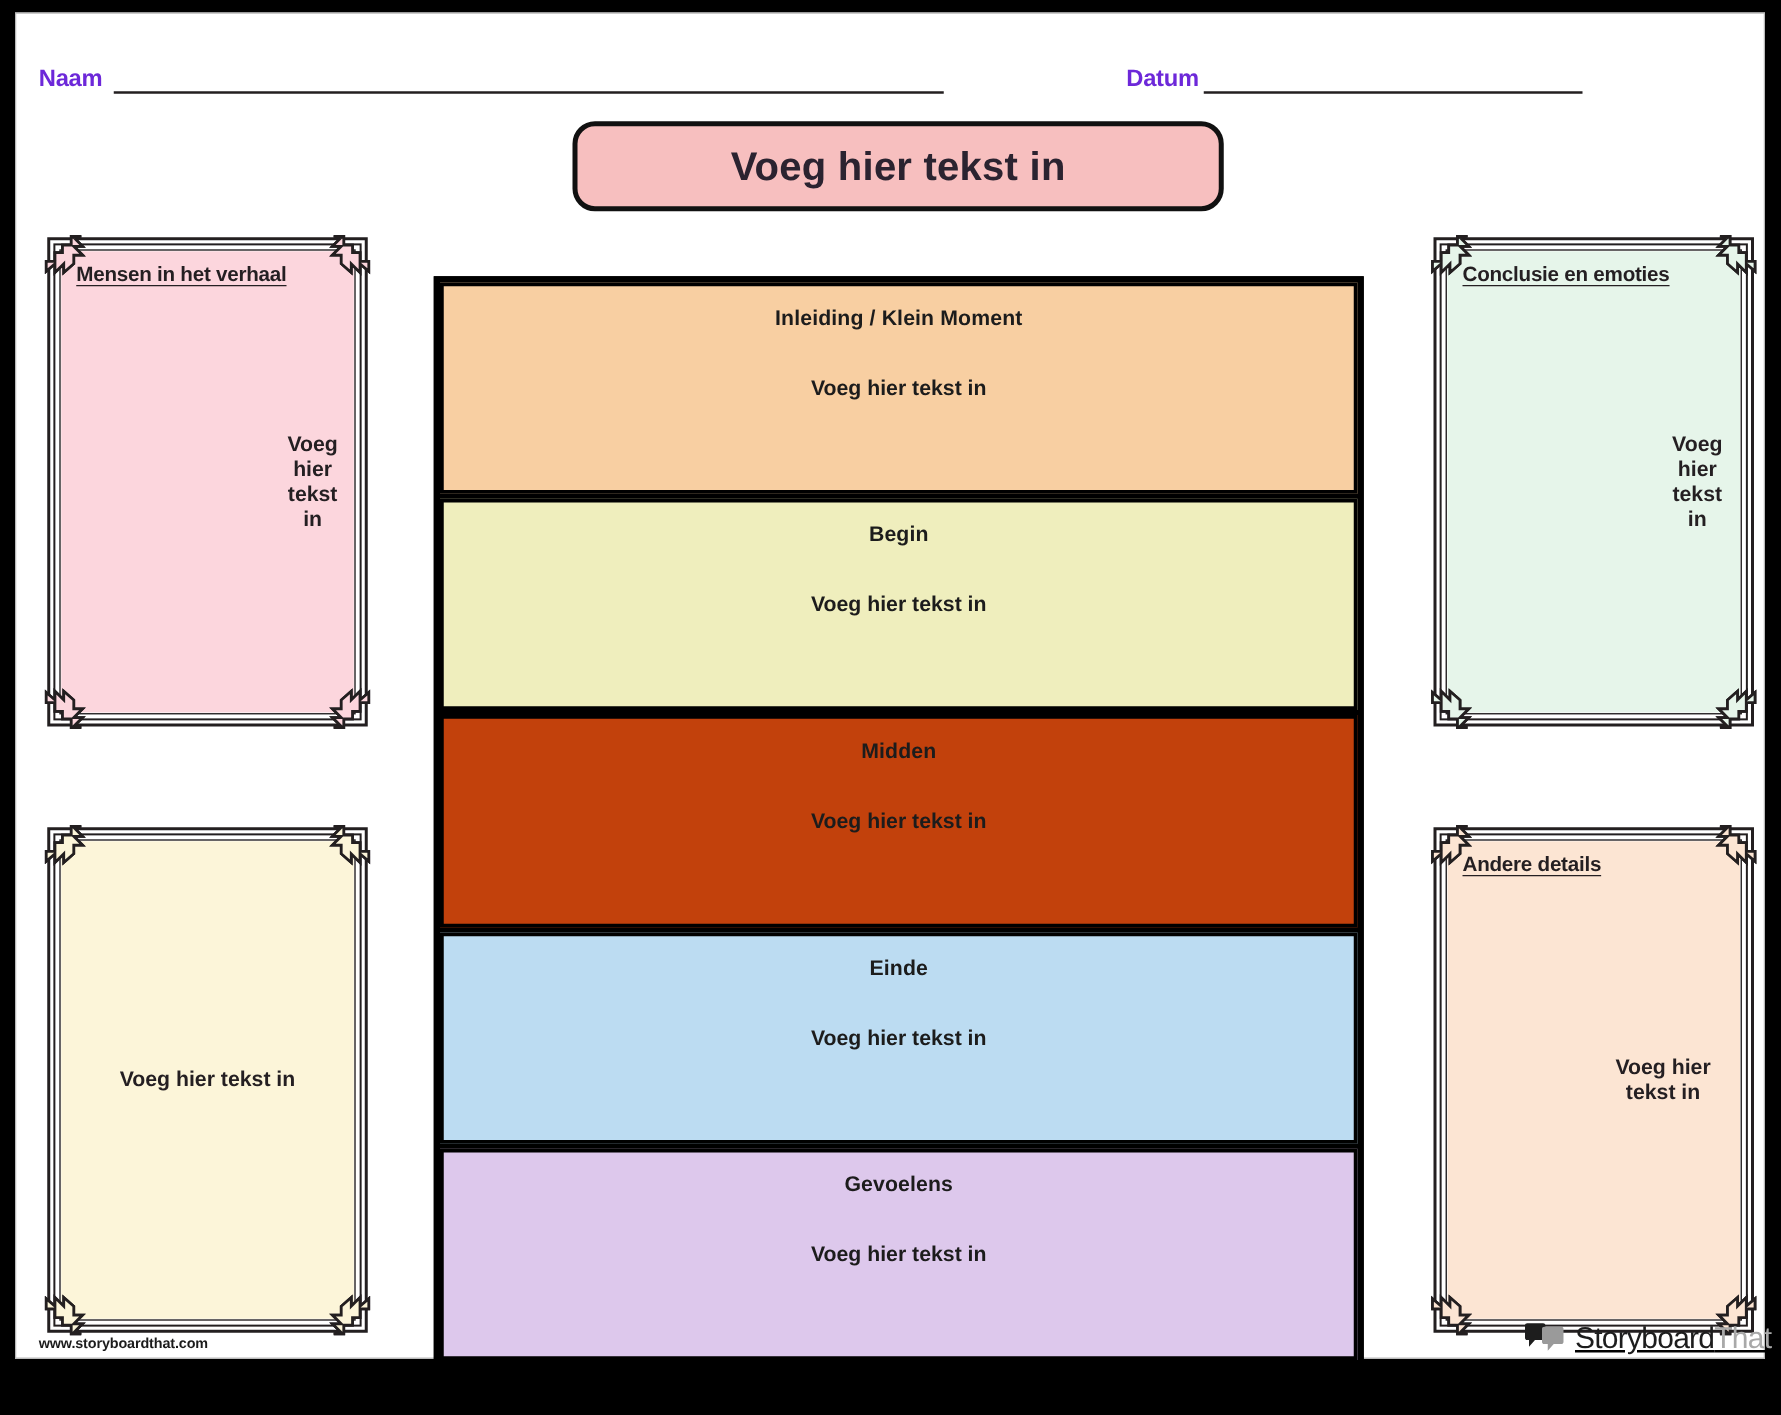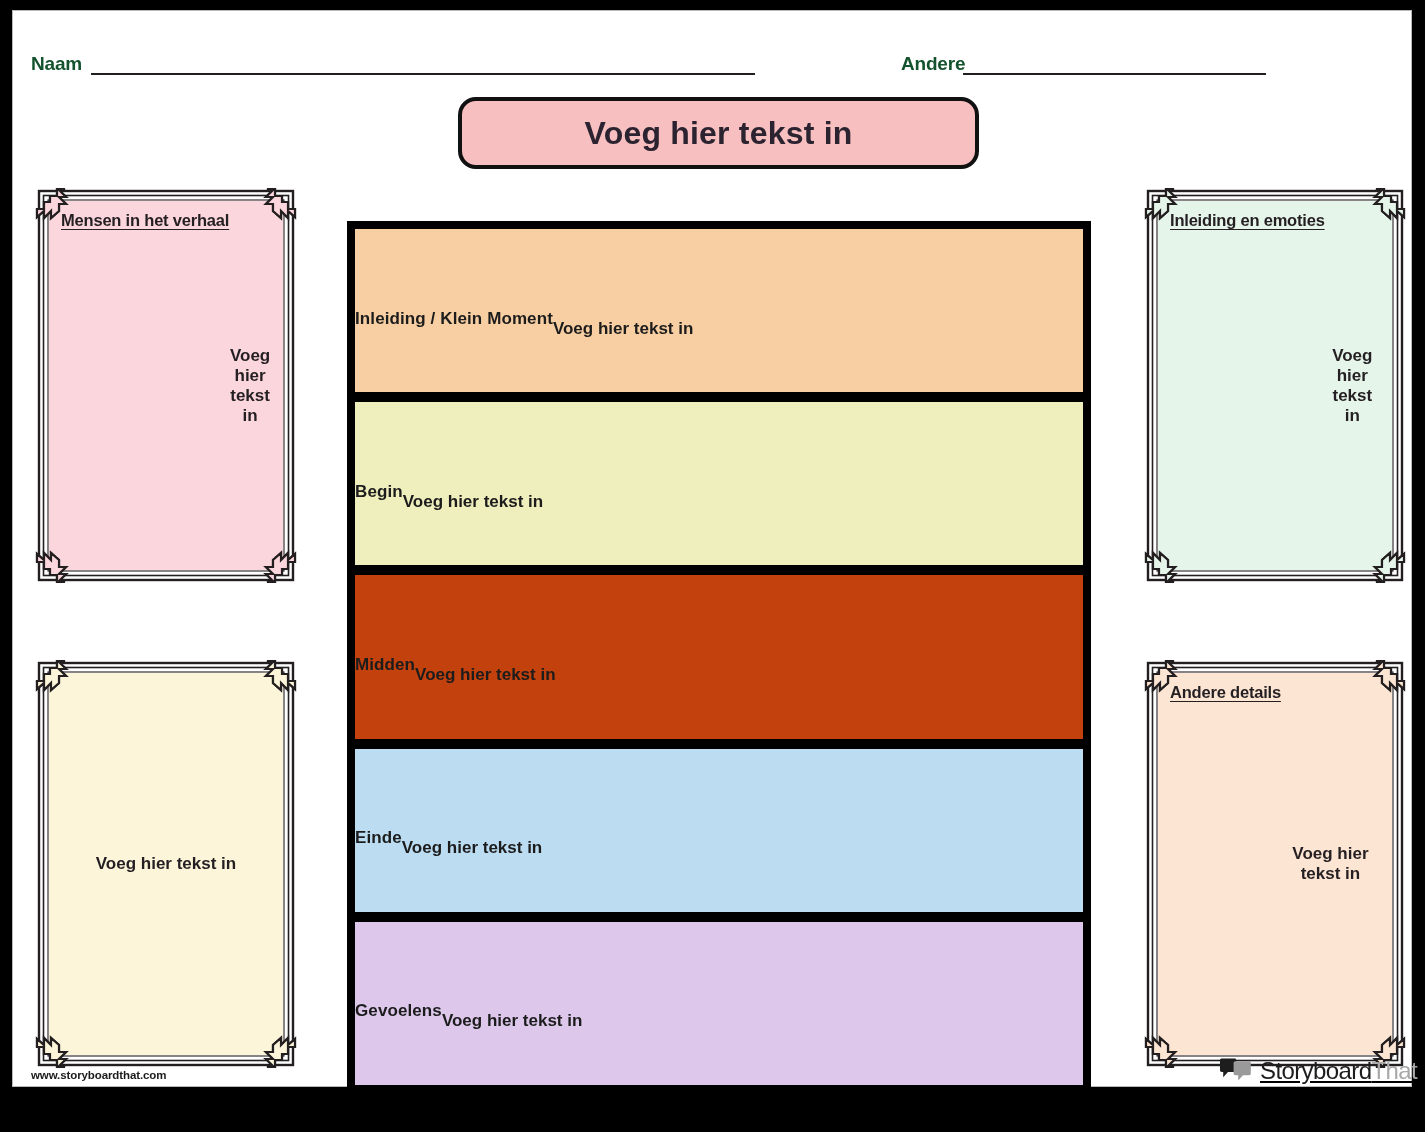--- a/index.html
+++ b/index.html
@@ -25,21 +25,21 @@
   
   .header-row {
     position: absolute;
     left: 0; top: 0; width: 100%;
     height: 78px;
   }
   .field-label {
     position: absolute;
     font-size: 19px;
     font-weight: 700;
-    color: #14532d;
+    color: #6d28d9;
     letter-spacing: -0.2px;
   }
   .field-line {
     position: absolute;
     border-bottom: 2px solid #231f20;
     height: 1px;
   }
   #naam-label { left: 18px;  top: 42px; }
   #naam-line  { left: 78px;  top: 62px; width: 664px; }
   #datum-label{ left: 888px; top: 42px; }
@@ -123,21 +123,21 @@
     background: #000000;
     display: flex;
     flex-direction: column;
     gap: 4px;
   }
   .stack-row {
     flex: 1;
     border: 3px solid #000000;
     position: relative;
     display: flex;
-    flex-direction: row;
+    flex-direction: column;
     align-items: center;
     text-align: center;
   }
   .stack-row .row-title {
     margin-top: 16px;
     font-size: 17px;
     font-weight: 700;
     color: #1c1c1c;
     letter-spacing: 0.1px;
   }
@@ -177,21 +177,21 @@
 </style>
 </head>
 <body>
 
 <div class="page">
 
   <div class="header-row">
     <div class="field-label" id="naam-label">Naam</div>
     <div class="field-line" id="naam-line"></div>
 
-    <div class="field-label" id="datum-label">Andere</div>
+    <div class="field-label" id="datum-label">Datum</div>
     <div class="field-line" id="datum-line"></div>
   </div>
 
   <div class="title-banner" style="background: rgb(247, 191, 191); border-color: rgb(17, 17, 17);">
     <span>Voeg hier tekst in</span>
   </div>
 
   <div class="orn-card" id="card-people">
     <div class="orn-fill" style="background: rgb(252, 214, 221);"></div>
     <svg class="orn-frame" viewBox="0 0 262 397" preserveAspectRatio="none">
@@ -338,21 +338,21 @@
             L 9,373 L 9,366 L 16,373 L 16,366
             L 24,373 L 24,380 L 31,380 L 24,387
             L 31,387 L 24,394 Z" fill="#e6f5ea" stroke="#231f20" stroke-width="2.2"></path>
         <path d="M 232,395 L 240,395 L 240,388 L 247,388 L 247,382
             L 253,382 L 253,375 L 260,375 L 260,367
             L 253,373 L 253,366 L 246,373 L 246,366
             L 238,373 L 238,380 L 231,380 L 238,387
             L 231,387 L 238,394 Z" fill="#e6f5ea" stroke="#231f20" stroke-width="2.2"></path>
       </svg>
     <div class="orn-content">
-      <div class="orn-title">Inleiding en emoties</div>
+      <div class="orn-title">Conclusie en emoties</div>
       <div class="orn-body">Voeg hier tekst in</div>
     </div>
   </div>
 
   <div class="orn-card" id="card-other">
     <div class="orn-fill" style="background: rgb(252, 229, 211);"></div>
     <svg class="orn-frame" viewBox="0 0 262 410" preserveAspectRatio="none">
         <path d="M 30,2 L 22,2 L 22,9 L 15,9 L 15,15
             L 9,15 L 9,22 L 2,22 L 2,30
             L 9,24 L 9,31 L 16,24 L 16,31

